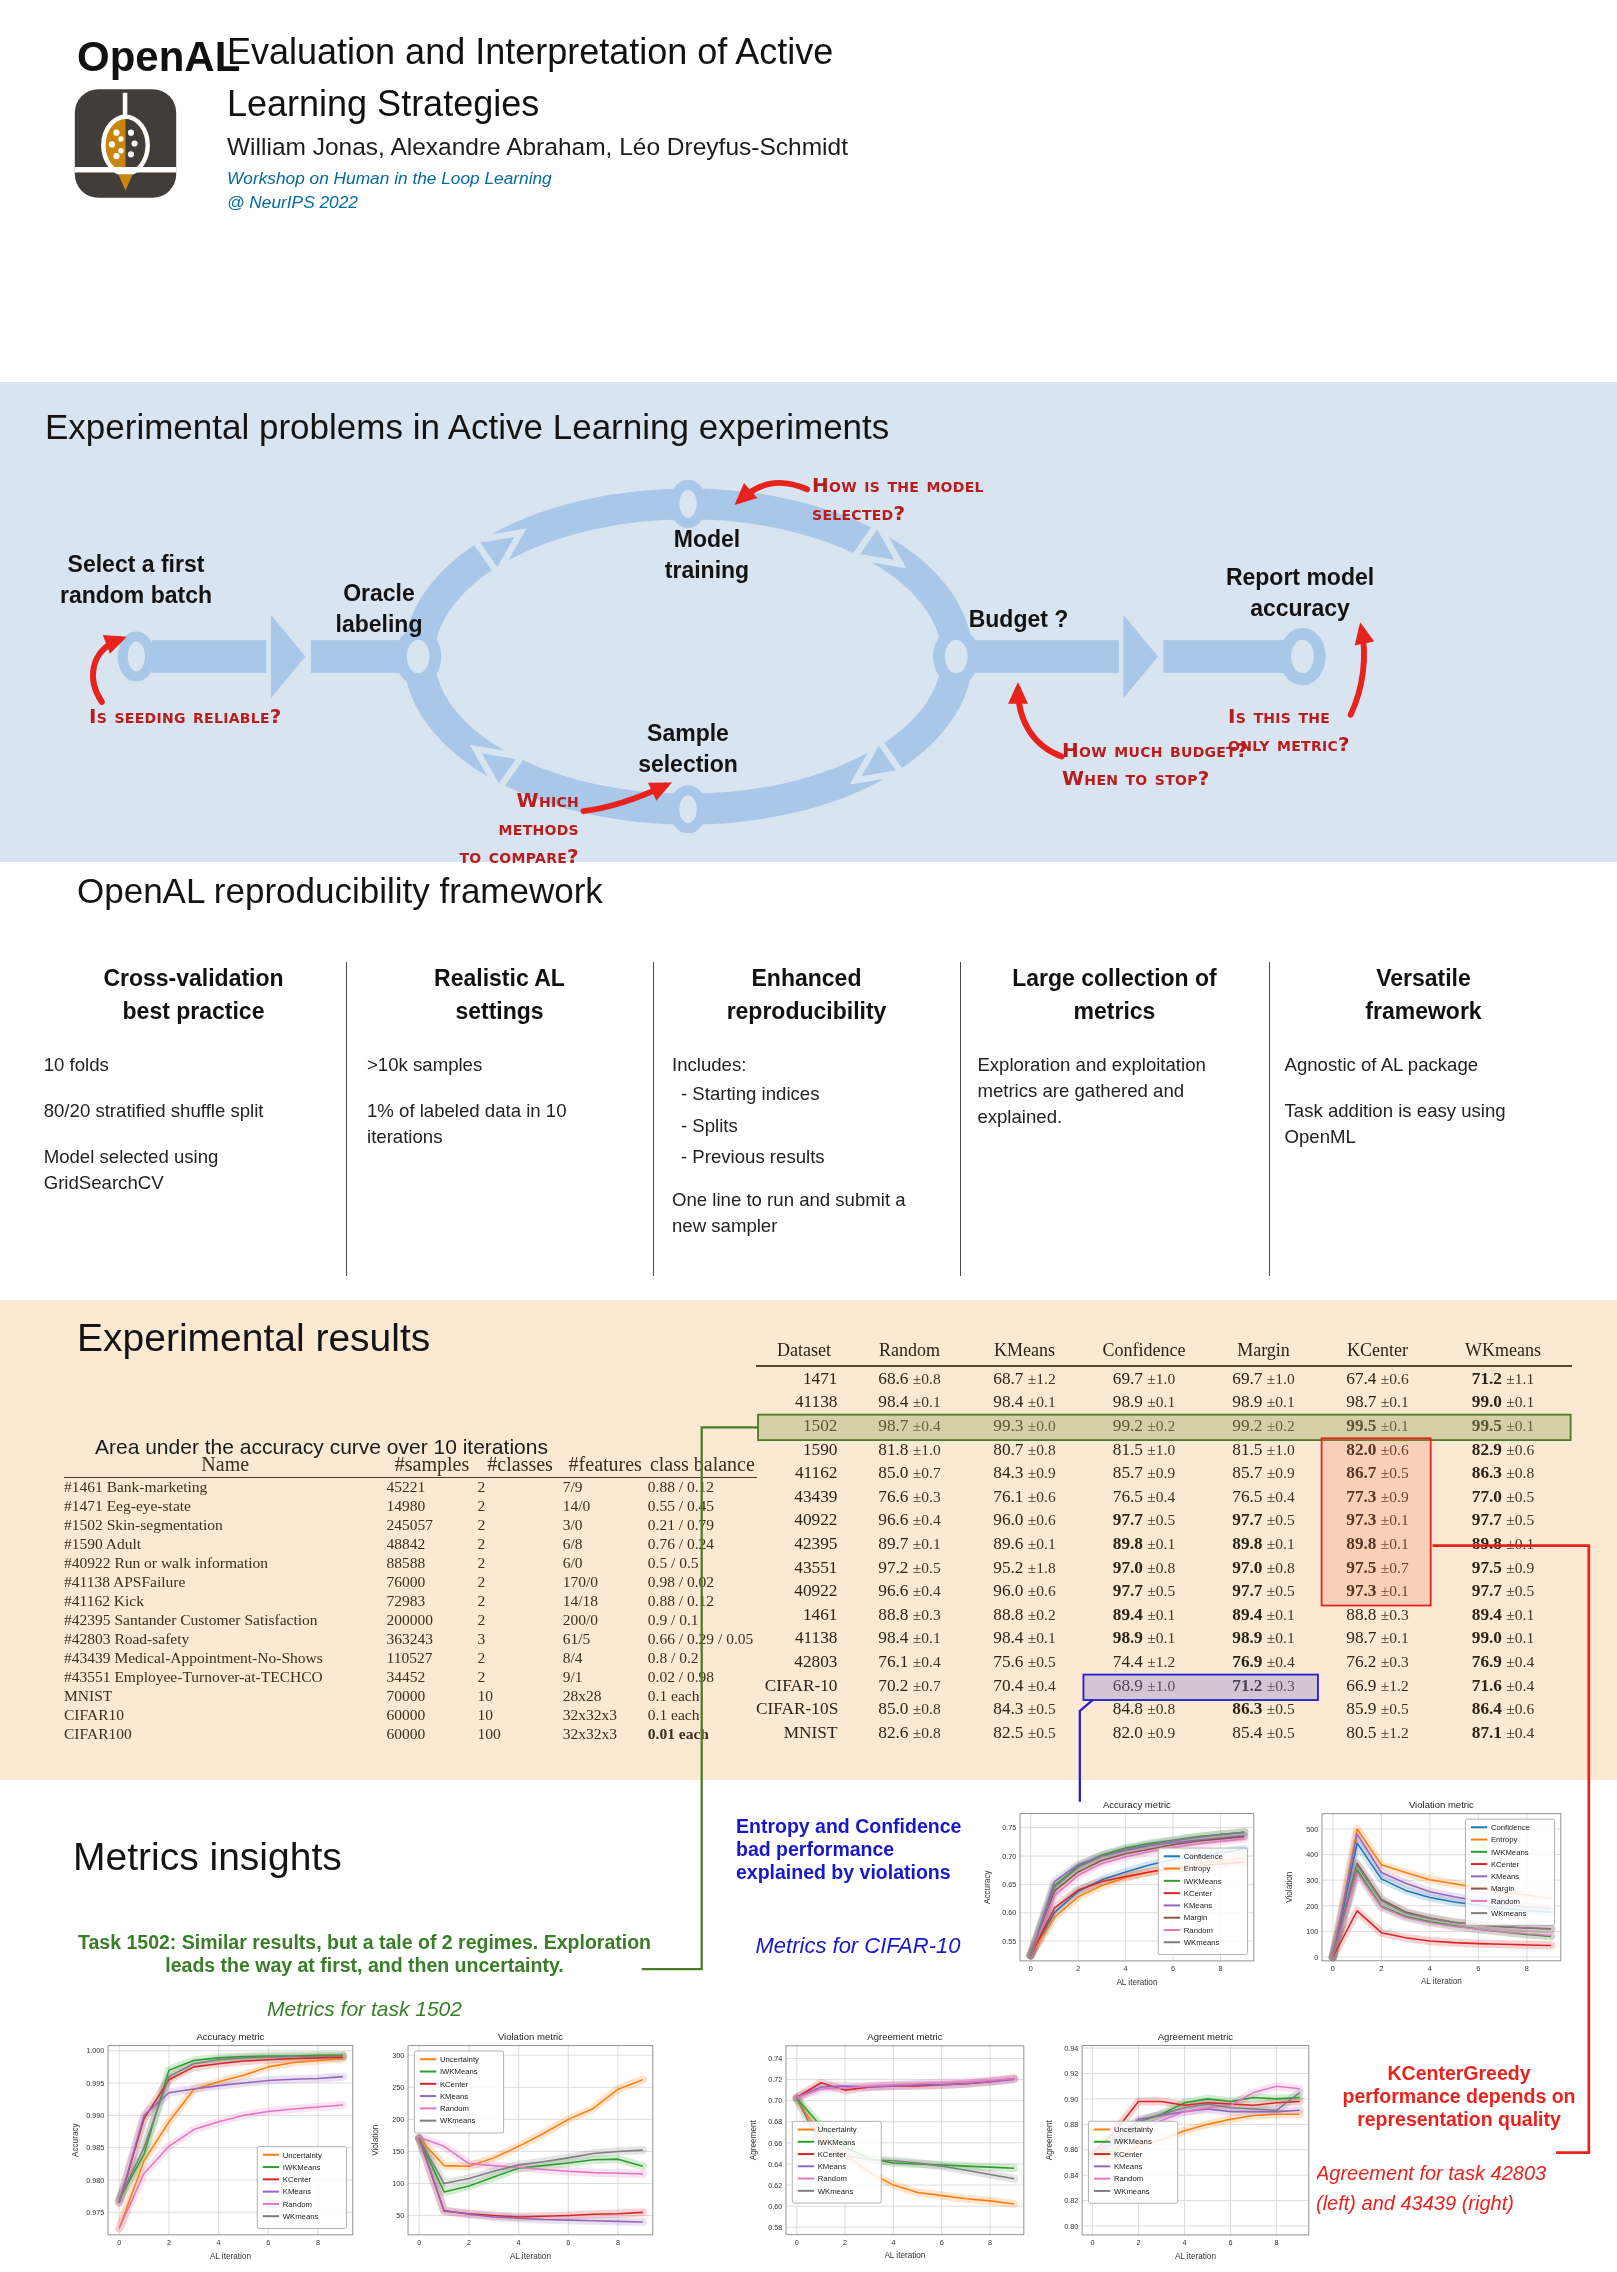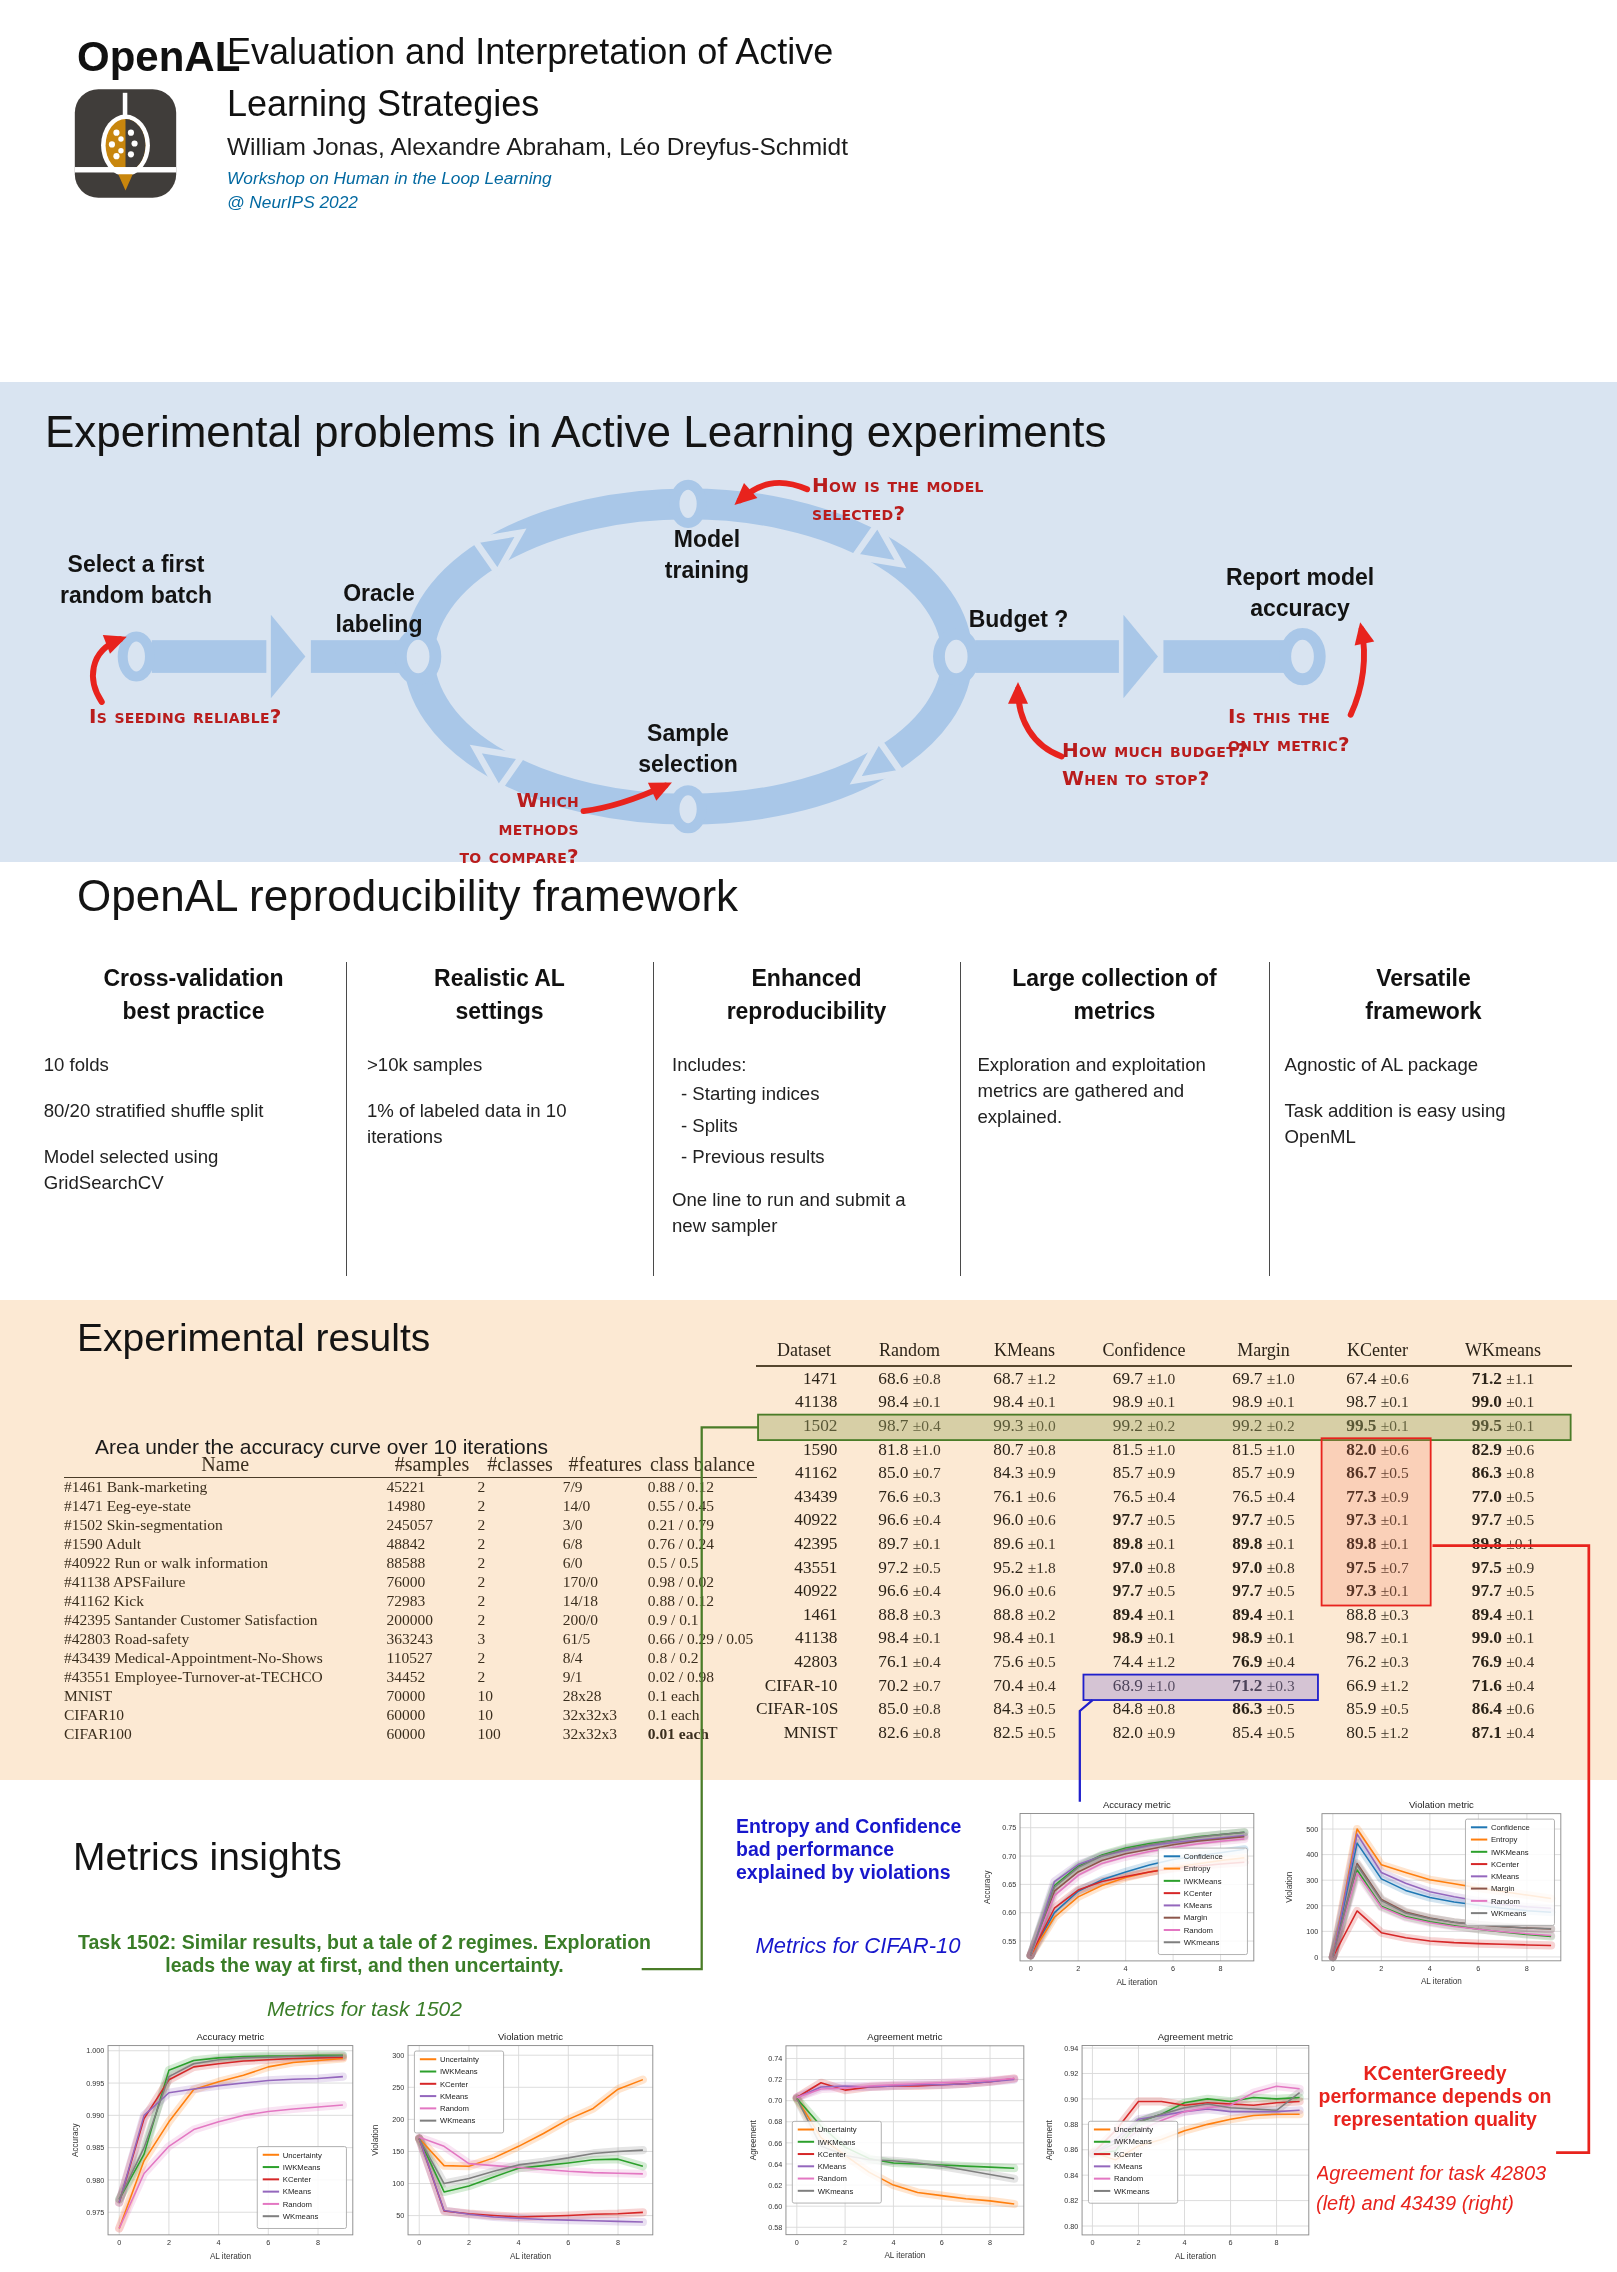--- a/index.html
+++ b/index.html
@@ -7,21 +7,21 @@
     font-family:"Liberation Sans",sans-serif;overflow:hidden;}
   .abs{position:absolute;}
 
   
   .brand{position:absolute;left:77px;top:33px;font-size:42px;font-weight:bold;color:#111;}
   .main-title{position:absolute;left:227px;top:25.5px;width:1000px;font-size:36px;line-height:52px;color:#111;}
   .authors{position:absolute;left:227px;top:133px;font-size:24.5px;color:#1c1c1c;}
   .workshop{position:absolute;left:227px;top:167px;font-size:17.3px;line-height:23.6px;font-style:italic;color:#0369a1;}
 
   
-  .sec-title{position:absolute;font-size:44px;color:#141414;}
+  .sec-title{position:absolute;font-size:35px;color:#141414;}
 
   
   .blue-band{position:absolute;left:0;top:382px;width:1617px;height:480px;background:#d9e4f1;}
   .dnode{position:absolute;text-align:center;font-weight:bold;font-size:23px;line-height:31px;color:#131313;}
   .rnote{position:absolute;color:#b91c1c;font-variant:small-caps;font-weight:600;
          font-size:20px;line-height:28px;letter-spacing:0.3px;font-family:"DejaVu Sans",sans-serif;}
 
   
   .fw-col{position:absolute;top:962px;height:314px;}
   .fw-col.bordered{border-left:1.8px solid #4a4a4a;}
@@ -48,21 +48,21 @@
   .res-table td{height:23.6px;padding:0;text-align:center;white-space:nowrap;}
   .res-table td.ds{text-align:right;padding-right:14.5px;}
   .res-table .main.b{font-weight:bold;}
   .res-table .err{font-size:15.5px;color:#3c3326;}
 
   
   .g-note{position:absolute;color:#3a7d28;font-weight:bold;font-size:19.5px;text-align:center;}
   .g-cap{position:absolute;color:#3a7d28;font-style:italic;font-size:21px;text-align:center;}
   .b-note{position:absolute;color:#1717cc;font-weight:bold;font-size:19.5px;text-align:left;}
   .b-cap{position:absolute;color:#1717cc;font-style:italic;font-size:22px;text-align:center;}
-  .r-note{position:absolute;color:#e8231d;font-weight:bold;font-size:19.5px;text-align:center;}
+  .r-note{position:absolute;color:#e8231d;font-weight:bold;font-size:19.5px;text-align:center;margin-left:24px;}
   .r-cap{position:absolute;color:#e8231d;font-style:italic;font-size:20px;text-align:left;}
 
   .chart{position:absolute;background:#fff;}
   .tick{font-size:8px;fill:#333;font-family:"Liberation Sans",sans-serif;}
   .ctitle{font-size:10.5px;fill:#222;font-family:"Liberation Sans",sans-serif;}
   .clabel{font-size:9px;fill:#333;font-family:"Liberation Sans",sans-serif;}
   .clegend{font-size:8.5px;fill:#222;font-family:"Liberation Sans",sans-serif;}
 
   #diagram,#overlay{position:absolute;left:0;pointer-events:none;}
 </style>

